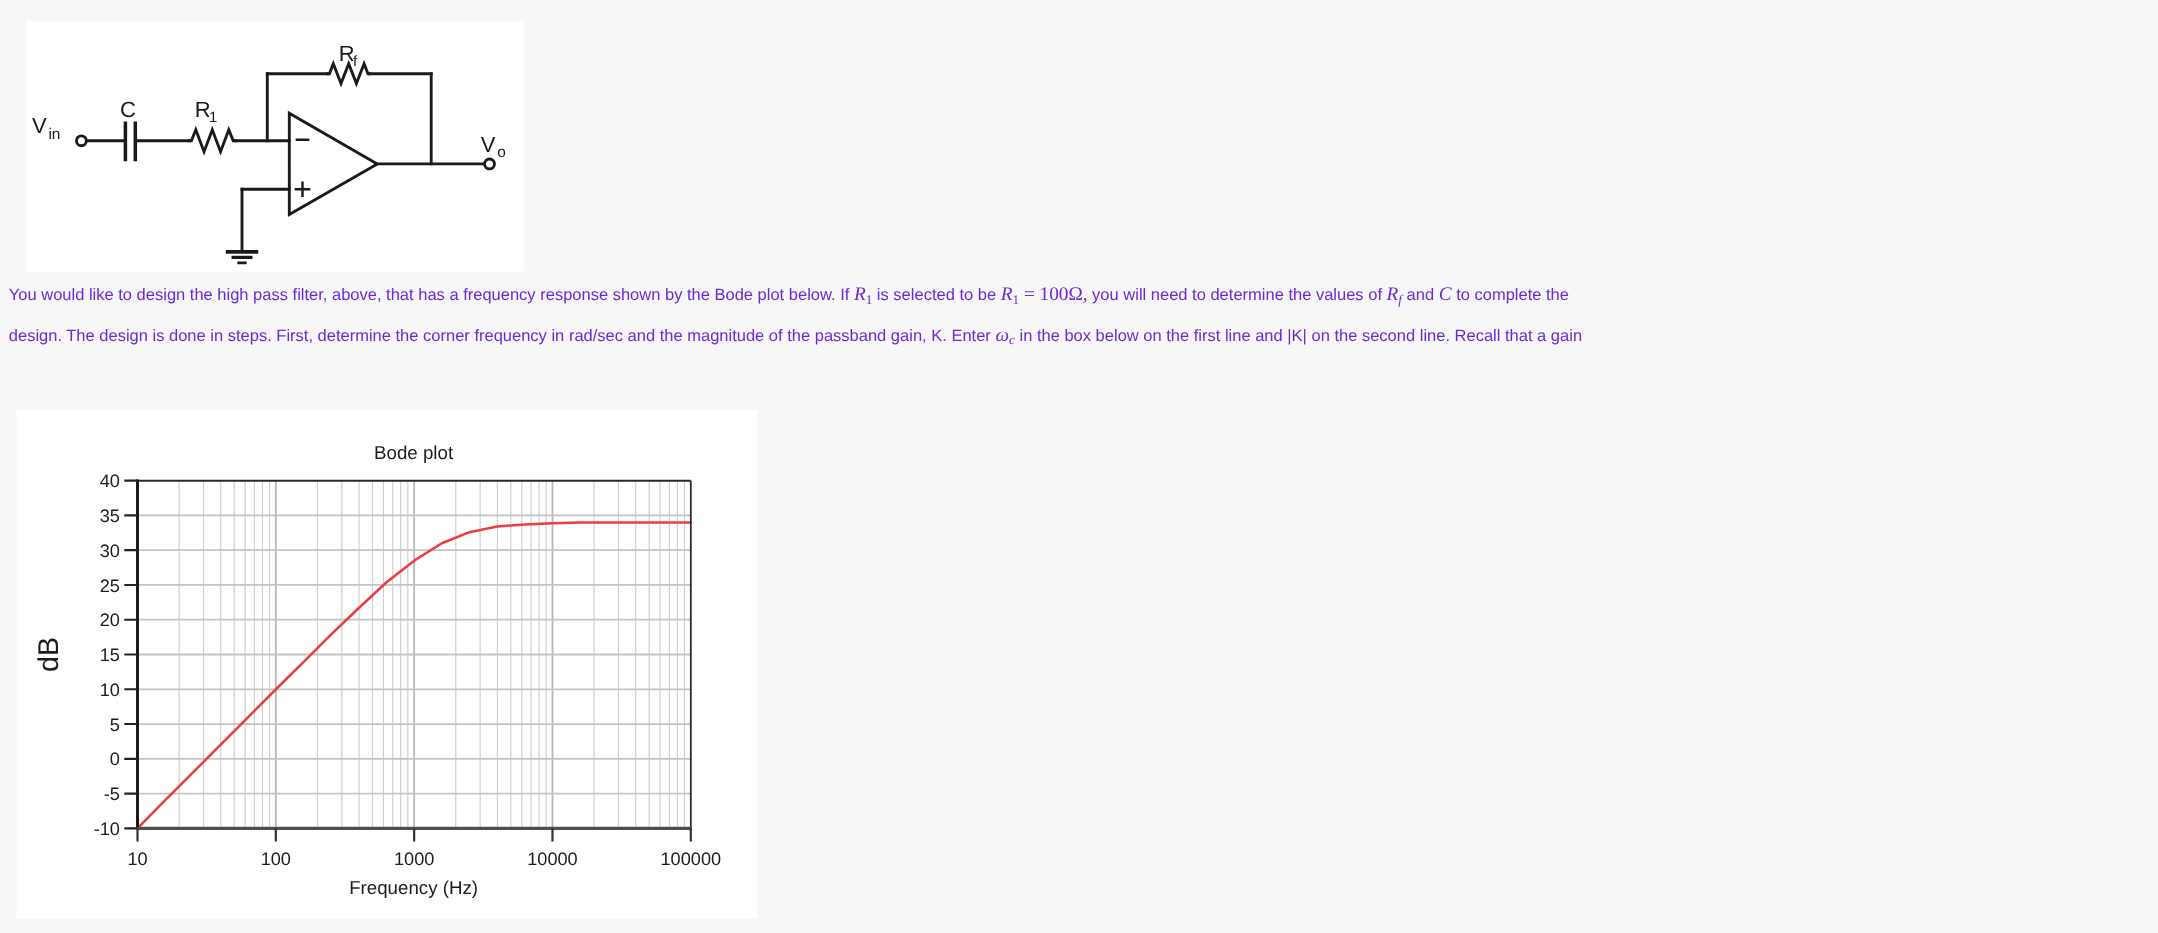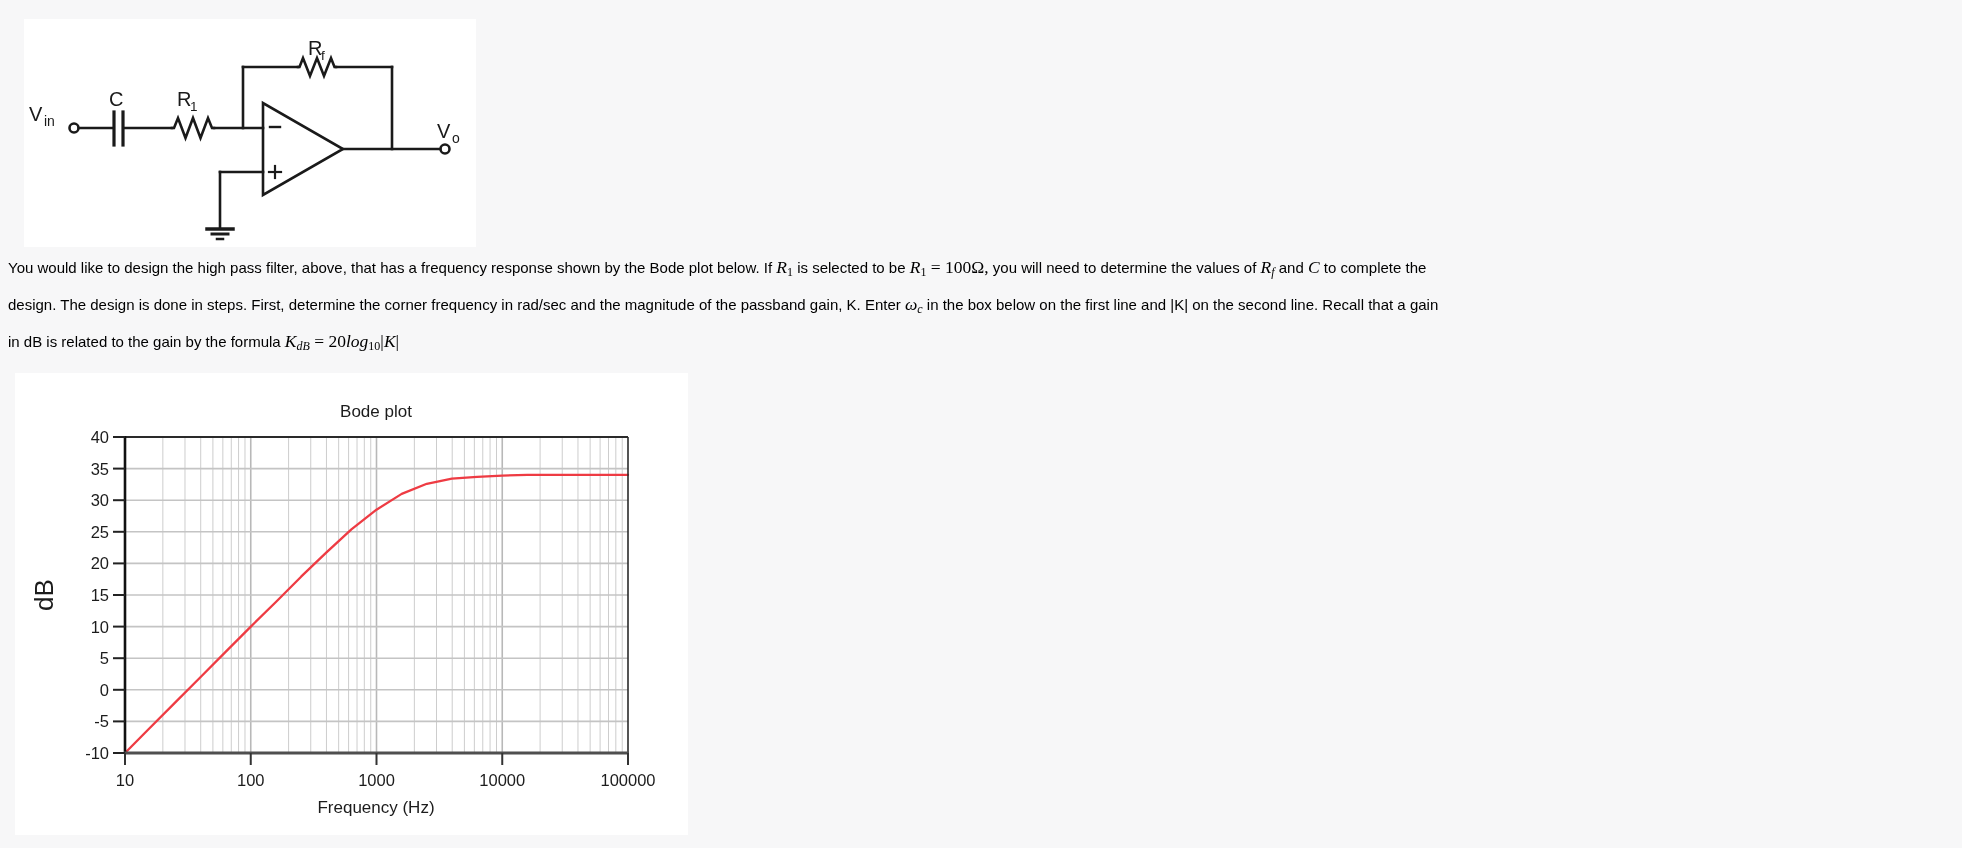--- a/index.html
+++ b/index.html
@@ -7,21 +7,21 @@
     width:1962px;height:848px;position:relative;overflow:hidden;
     background:#f7f7f8;
     font-family:"Liberation Sans", sans-serif;
     color:#2a2a2a;
   }
   .panel{position:absolute;background:#ffffff;}
   .circuit-panel{left:24px;top:19px;width:452px;height:228px;}
   .chart-panel{left:15px;top:373px;width:673px;height:462px;}
   .problem-text{
     position:absolute;left:8px;top:250px;width:1930px;
-    font-size:15px;line-height:35px;color:#000000;
+    font-size:15px;line-height:35px;color:#6d28d9;
   }
   .pline{white-space:nowrap;}
   .mv{font-family:"Liberation Serif", serif;font-style:italic;font-size:17.5px;}
   .mu{font-family:"Liberation Serif", serif;font-style:normal;font-size:17.5px;}
   .msub{font-family:"Liberation Serif", serif;font-style:normal;font-size:12px;position:relative;top:3px;}
   .msubi{font-family:"Liberation Serif", serif;font-style:italic;font-size:12px;position:relative;top:3px;}
   .clabel{font-family:"Liberation Sans", sans-serif;font-size:20px;fill:#1a1a1a;}
   .clabel-sub{font-family:"Liberation Sans", sans-serif;font-size:14px;fill:#1a1a1a;}
   .clabel-sub2{font-family:"Liberation Sans", sans-serif;font-size:13.5px;fill:#1a1a1a;}
   .chart-title{font-family:"Liberation Sans", sans-serif;font-size:17px;fill:#1c1c1c;}
@@ -83,21 +83,20 @@
     <text class="clabel" x="284" y="36">R</text>
     <text class="clabel-sub2" x="297" y="41">f</text>
     <text class="clabel" x="413" y="119">V</text>
     <text class="clabel-sub" x="428" y="124">o</text>
   </svg>
 </div>
 
 <div class="problem-text">
   <div class="pline"><span>You would like to design the high pass filter, above, that has a frequency response shown by the Bode plot below. If </span><span class="mv">R</span><span class="msub">1</span><span> is selected to be </span><span class="mv">R</span><span class="msub">1</span><span class="mu"> = 100Ω,</span><span> you will need to determine the values of </span><span class="mv">R</span><span class="msubi">f</span><span> and </span><span class="mv">C</span><span> to complete the</span></div>
   <div class="pline"><span>design. The design is done in steps. First, determine the corner frequency in rad/sec and the magnitude of the passband gain, K. Enter </span><span class="mv">ω</span><span class="msubi">c</span><span> in the box below on the first line and |K| on the second line. Recall that a gain</span></div>
-  <div class="pline"><span>in dB is related to the gain by the formula </span><span class="mv">K</span><span class="msubi">dB</span><span class="mu"> = 20</span><span class="mv">log</span><span class="msub">10</span><span class="mu">|</span><span class="mv">K</span><span class="mu">|</span></div>
 </div>
 
 <div class="panel chart-panel">
   <svg id="bode-svg" width="673" height="462" viewBox="0 0 673 462">
     <g id="grid-layer">
         <line x1="147.85452195474565" y1="64" x2="147.85452195474565" y2="380" stroke="#cdcdcd" stroke-width="1"></line>
         <line x1="169.99799778099754" y1="64" x2="169.99799778099754" y2="380" stroke="#cdcdcd" stroke-width="1"></line>
         <line x1="185.7090439094913" y1="64" x2="185.7090439094913" y2="380" stroke="#cdcdcd" stroke-width="1"></line>
         <line x1="197.89547804525435" y1="64" x2="197.89547804525435" y2="380" stroke="#cdcdcd" stroke-width="1"></line>
         <line x1="207.8525197357432" y1="64" x2="207.8525197357432" y2="380" stroke="#cdcdcd" stroke-width="1"></line>

